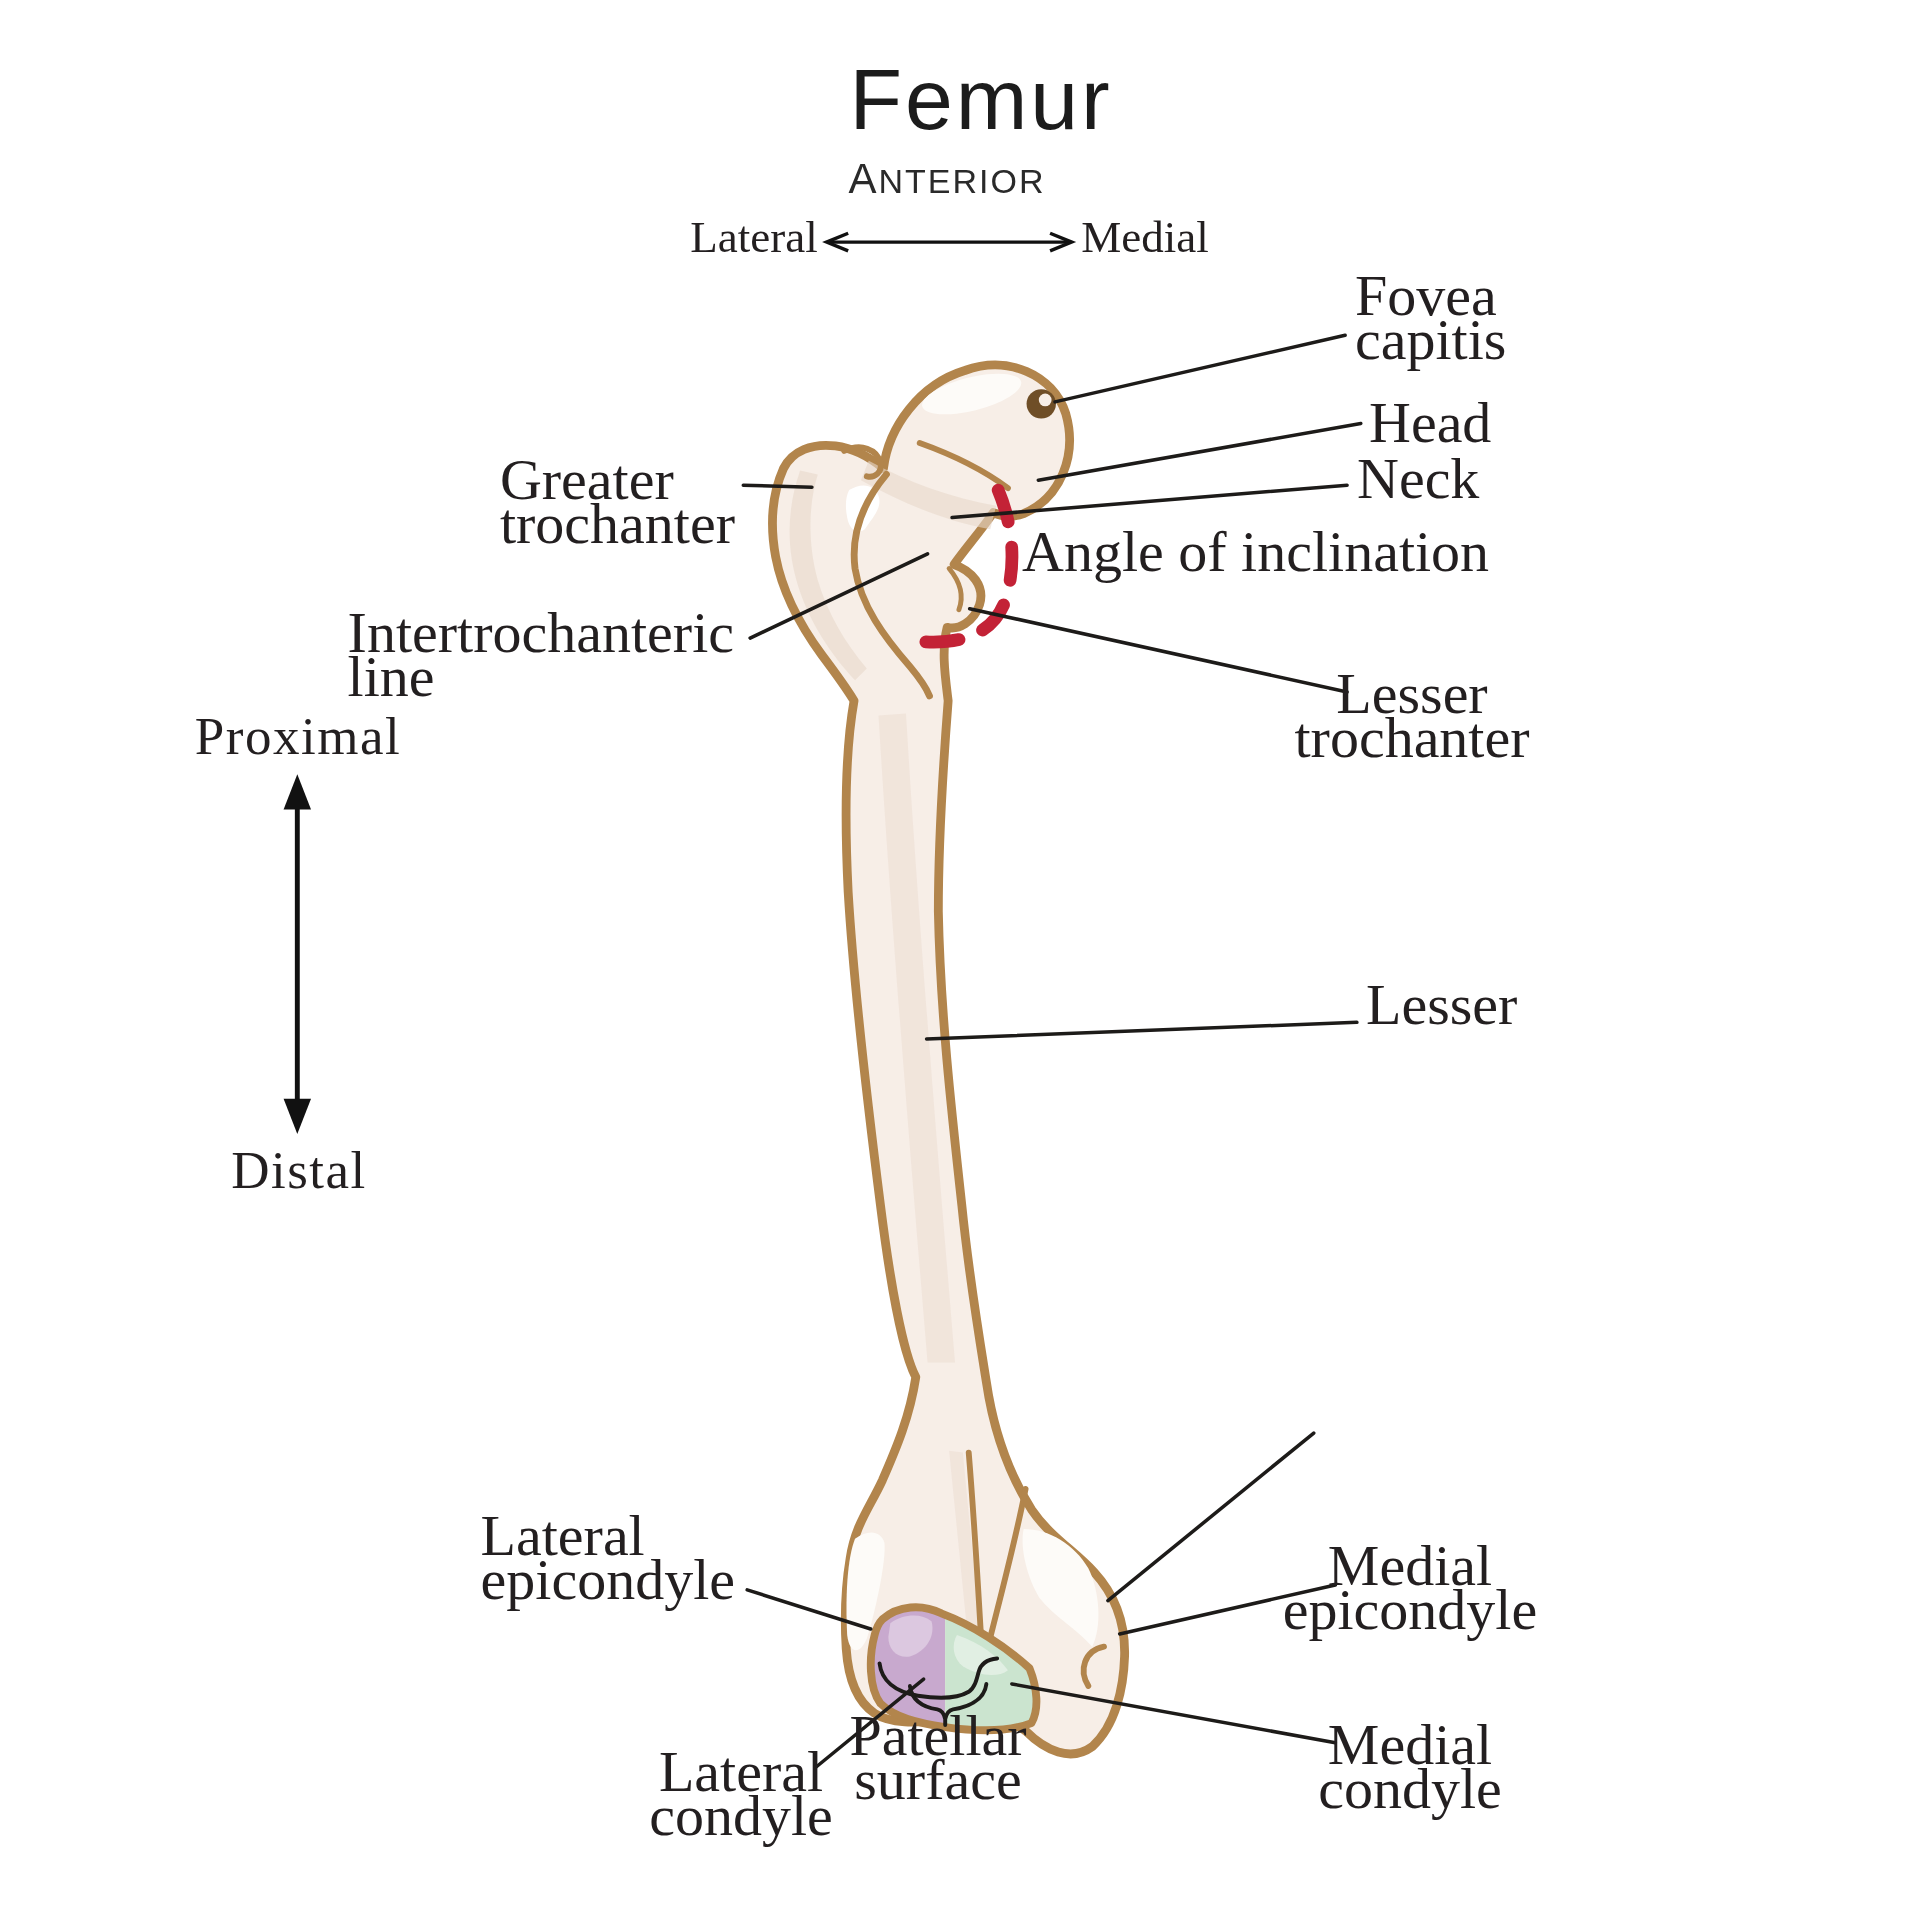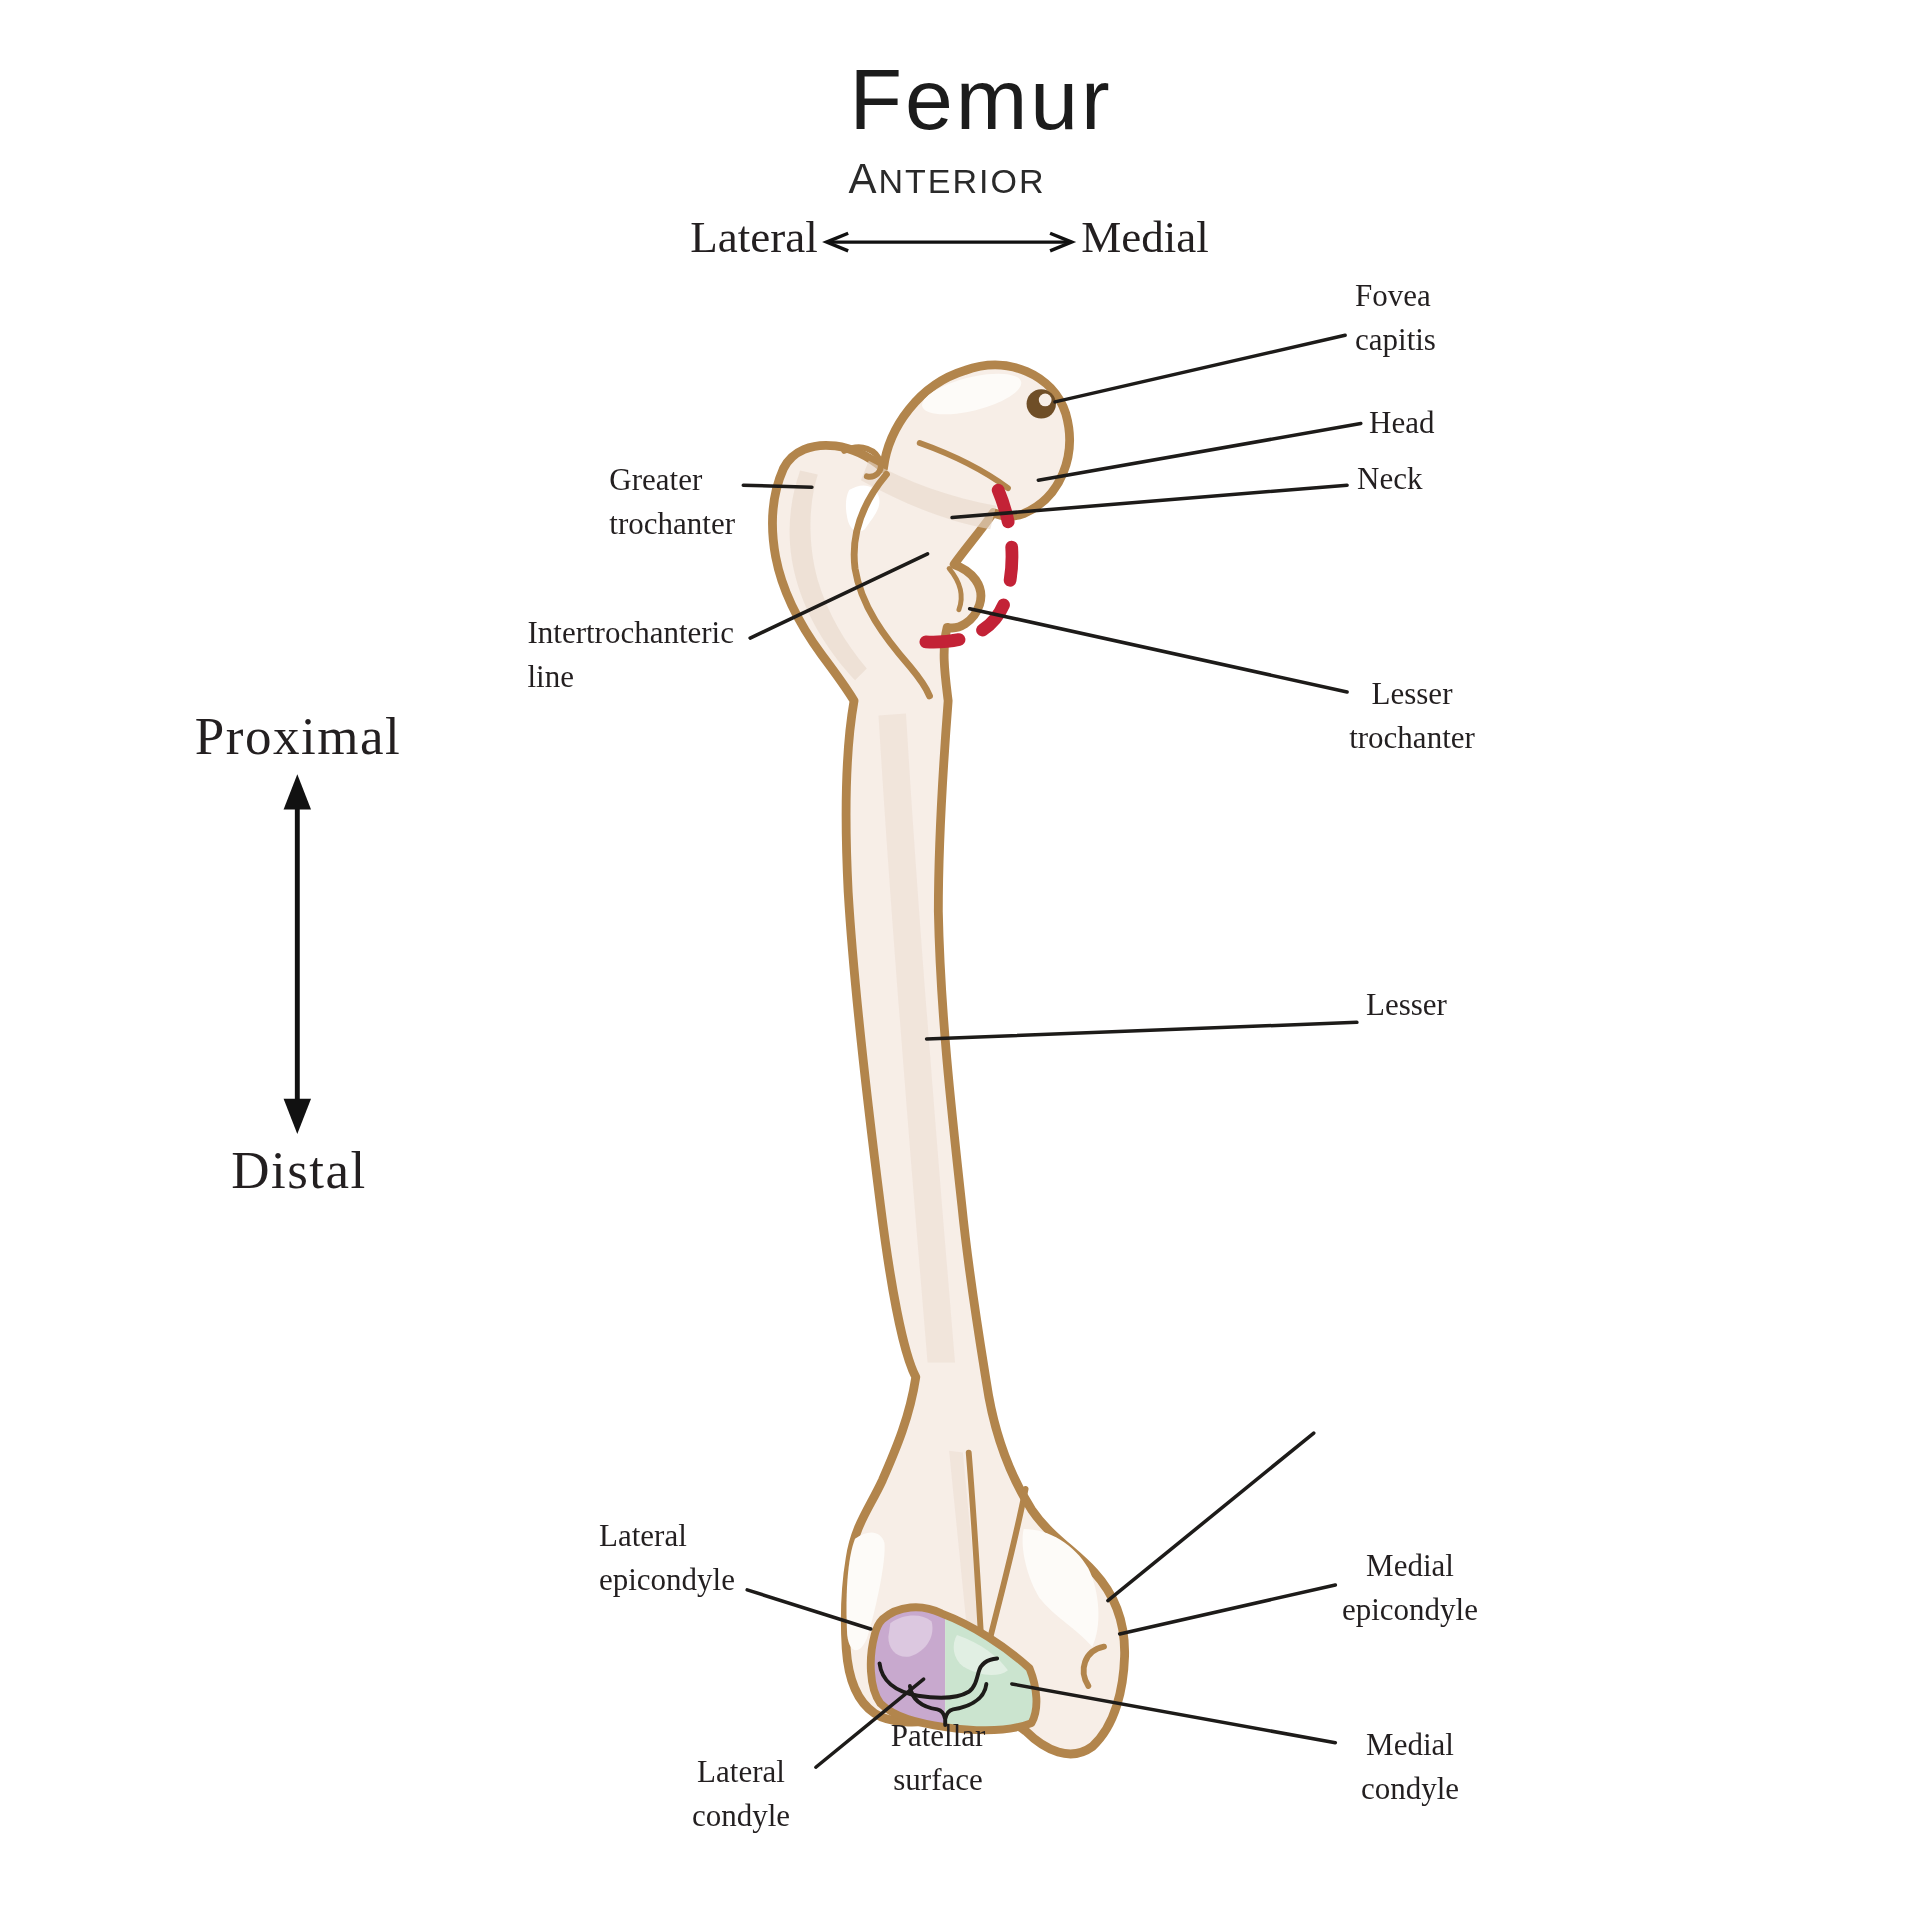--- a/index.html
+++ b/index.html
@@ -29,21 +29,21 @@
   .pat-med{fill:var(--patellar-medial,#cbe4cf);stroke:none;}
   .pat-lat-hi{fill:var(--patellar-lateral-light,#dcc8e0);stroke:none;}
   .pat-med-hi{fill:var(--patellar-medial-light,#e1efe3);stroke:none;}
   .pat-outline{fill:none;stroke:var(--bone-outline,#b2854c);stroke-width:8;stroke-linejoin:round;}
   .fovea-ring{fill:var(--fovea-ring,#6f4e27);stroke:none;}
   .fovea-hole{fill:var(--bone-fill,#f7eee7);stroke:none;}
 
   
   .lbl{
     position:absolute;
-    font-size:31px;line-height:44px;
+    font-size:58px;line-height:44px;
     white-space:nowrap;
     color:var(--text,#231f20);
   }
   .lbl.center{transform:translateX(-50%);text-align:center;}
   .lbl.right{}
   .title{
     position:absolute;left:965px;top:55px;transform:translateX(-50%);
     font-family:"Liberation Sans", sans-serif;
     font-size:86px;line-height:88px;letter-spacing:2.9px;
     color:#1c1c1c;white-space:nowrap;
@@ -201,20 +201,23 @@
   </div>
 
   <div class="lbl" style="left:1353px;top:401px;">
     <span>Head</span>
   </div>
 
   <div class="lbl" style="left:1341px;top:457px;">
     <span>Neck</span>
   </div>
 
+  <div class="lbl" style="left:1006px;top:530px;">
+    <span>Angle of inclination</span>
+  </div>
 
   <div class="lbl right" style="right:1209px;top:458px;">
     <span>Greater</span><br>
     <span>trochanter</span>
   </div>
 
   <div class="lbl right" style="right:1210px;top:611px;">
     <span>Intertrochanteric</span><br>
     <span>line</span>
   </div>

